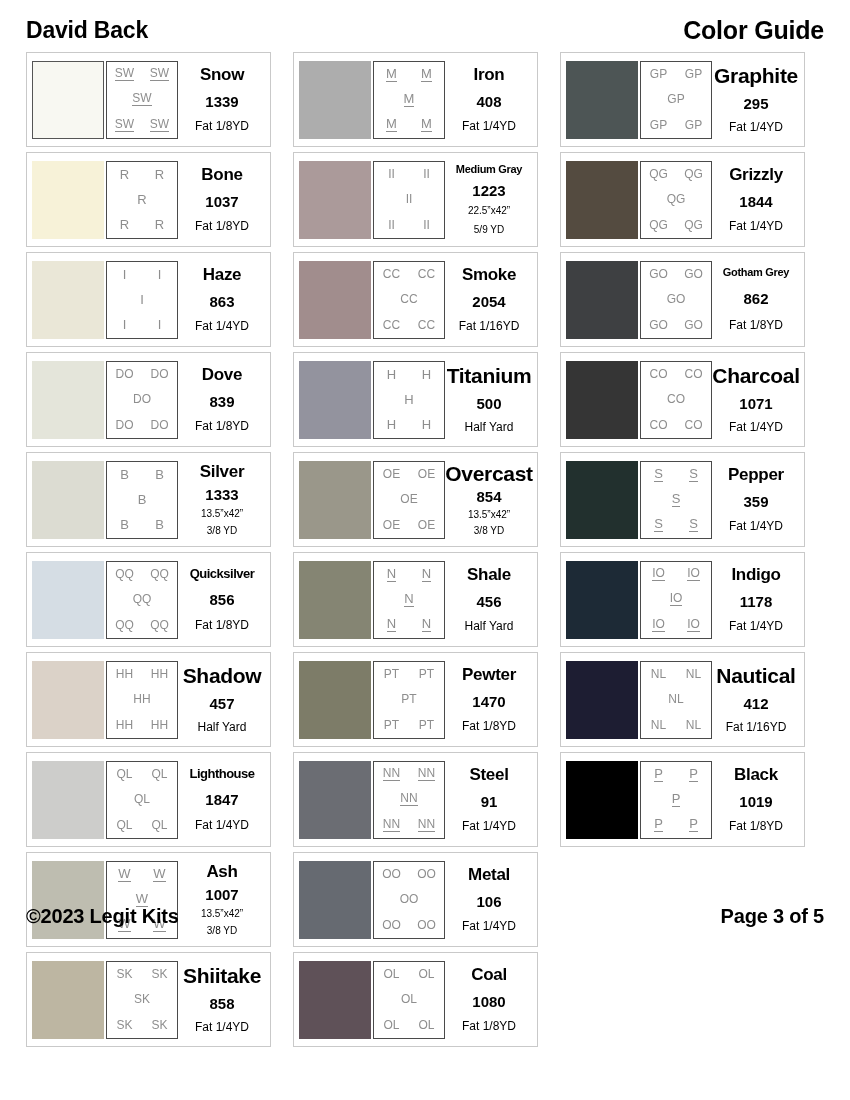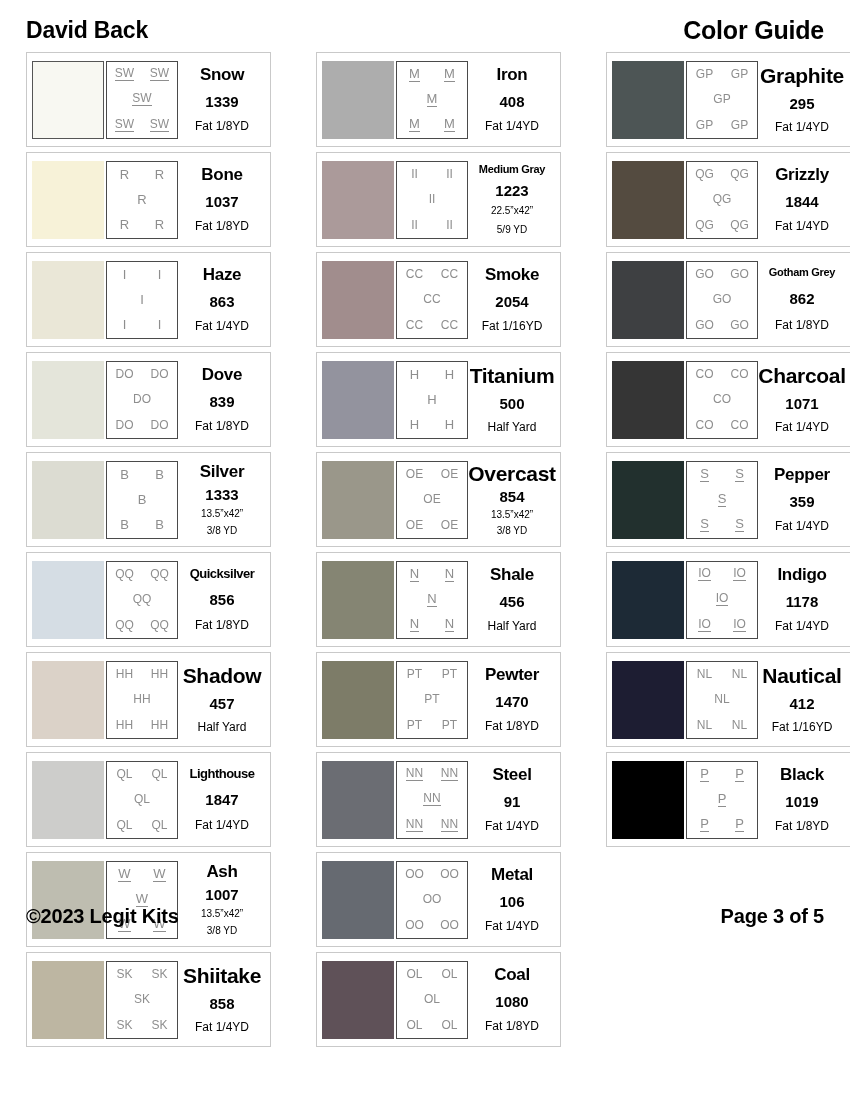--- a/index.html
+++ b/index.html
@@ -54,21 +54,21 @@
     top: 52px;
     left: 0;
     width: 850px;
     display: flex;
     justify-content: flex-start;
     padding-left: 26px;
     box-sizing: border-box;
   }
   .column {
     width: 245px;
-    margin-right: 45px;
+    margin-right: 22px;
     display: flex;
     flex-direction: column;
     gap: 5px;
   }
 
   
   .card {
     box-sizing: border-box;
     width: 245px;
     height: 95px;

